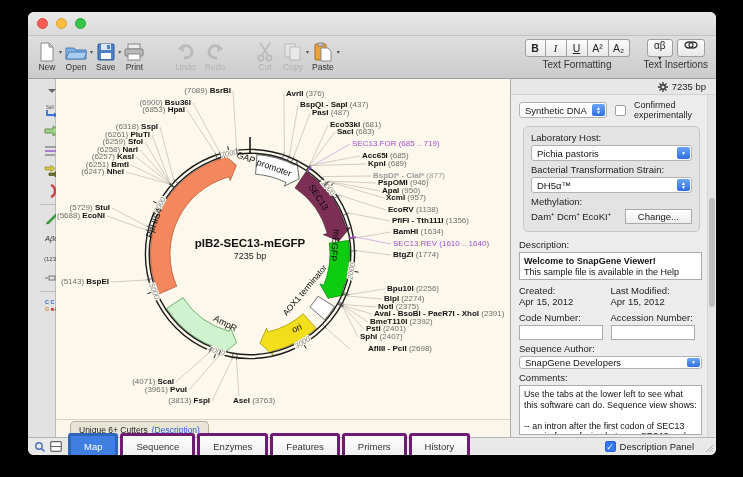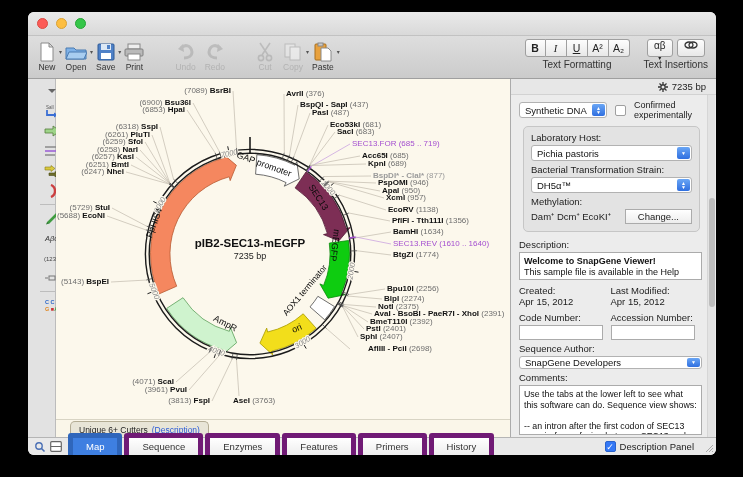--- a/index.html
+++ b/index.html
@@ -67,21 +67,21 @@
   .lbl{margin:3px 0 2px 0;}
   .btn{background:linear-gradient(#fff,#ededed);border:1px solid #ababab;border-radius:0;font-size:9.5px;padding:1px 12px;color:#222;}
   .tbox{background:#fff;border:1px solid #ababab;font-size:9px;line-height:10.5px;padding:3px 4px;color:#111;white-space:pre-wrap;overflow:hidden;}
   .cols2{display:flex;}
   .cols2 > div{flex:1;}
   .inp{background:#fff;border:1px solid #ababab;height:15px;width:92%;}
   .scrolltrack{position:absolute;right:1px;top:16px;bottom:0;width:8px;background:#e3e3e3;border-left:1px solid #d6d6d6;}
   .scrollthumb{position:absolute;left:1px;width:6px;top:30%;height:32%;background:#bdbdbd;border-radius:3px;}
   
   .statusbar{height:18px;flex:0 0 18px;background:#e9e9e9;border-top:1px solid #b5b5b5;display:flex;align-items:center;padding:0 6px;gap:4px;position:relative;}
-  .tab{height:28px;display:flex;align-items:center;padding:0 13px;font-size:9.5px;color:#333;background:linear-gradient(#fff,#ececec);border:5px solid #701a75;border-radius:3px;margin-left:2px;}
+  .tab{height:28px;display:flex;align-items:center;padding:0 13px;font-size:9.5px;color:#333;background:linear-gradient(#fff,#ececec);border:3px solid #701a75;border-radius:3px;margin-left:2px;}
   .tab.active{background:#3e7fe1;border-color:#2f66bb;color:#fff;}
   .dpanel{margin-left:auto;display:flex;align-items:center;gap:4px;font-size:9.5px;color:#222;margin-right:16px;}
   .grip{position:absolute;right:2px;bottom:2px;}
 </style>
 </head>
 <body>
 
 <div class="window">
   <div class="titlebar">
     <div class="lights">

